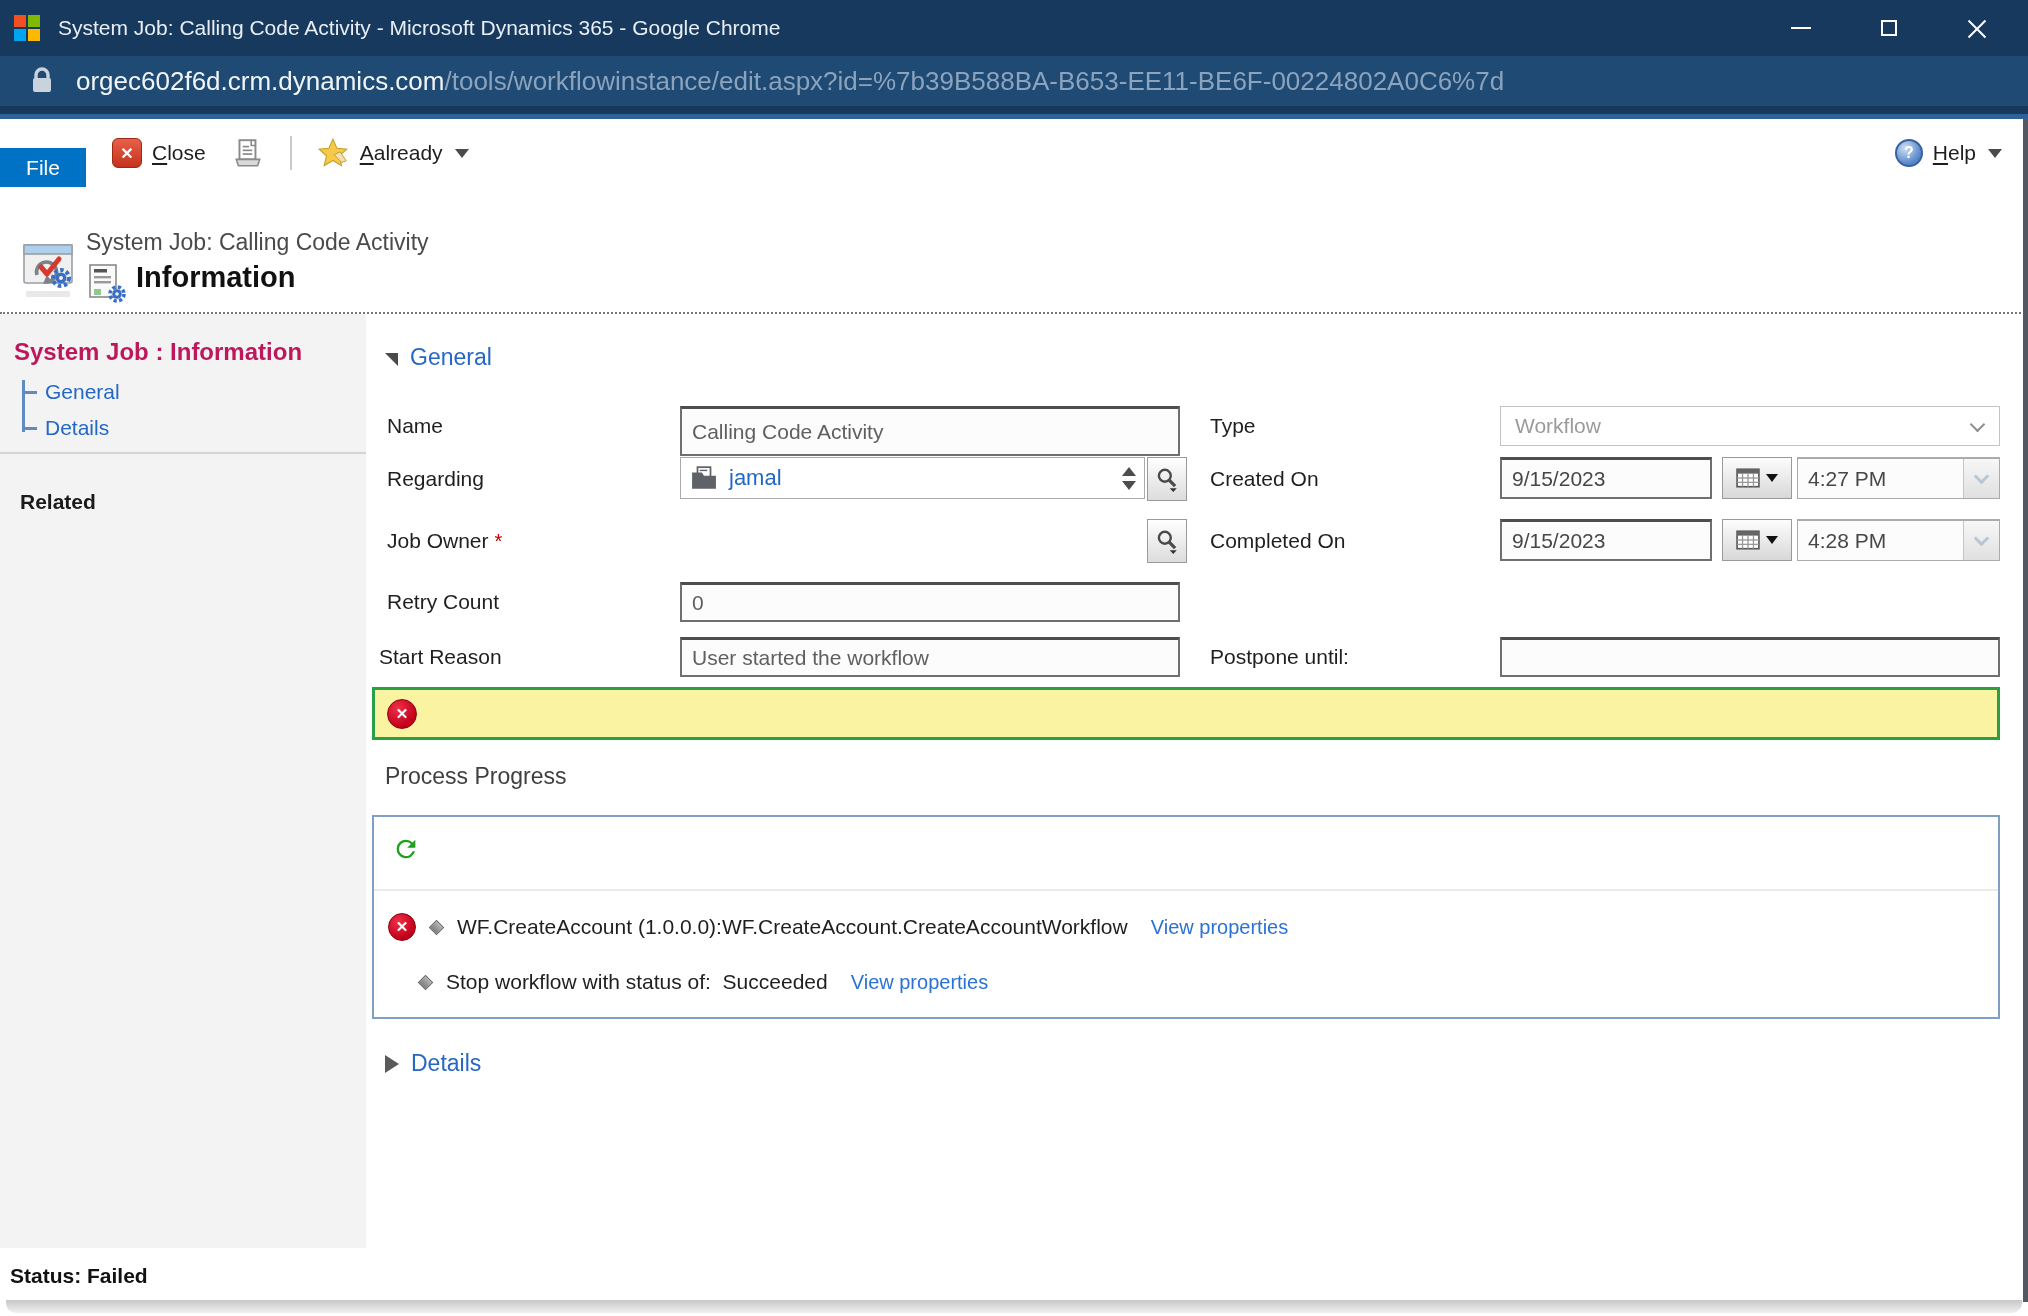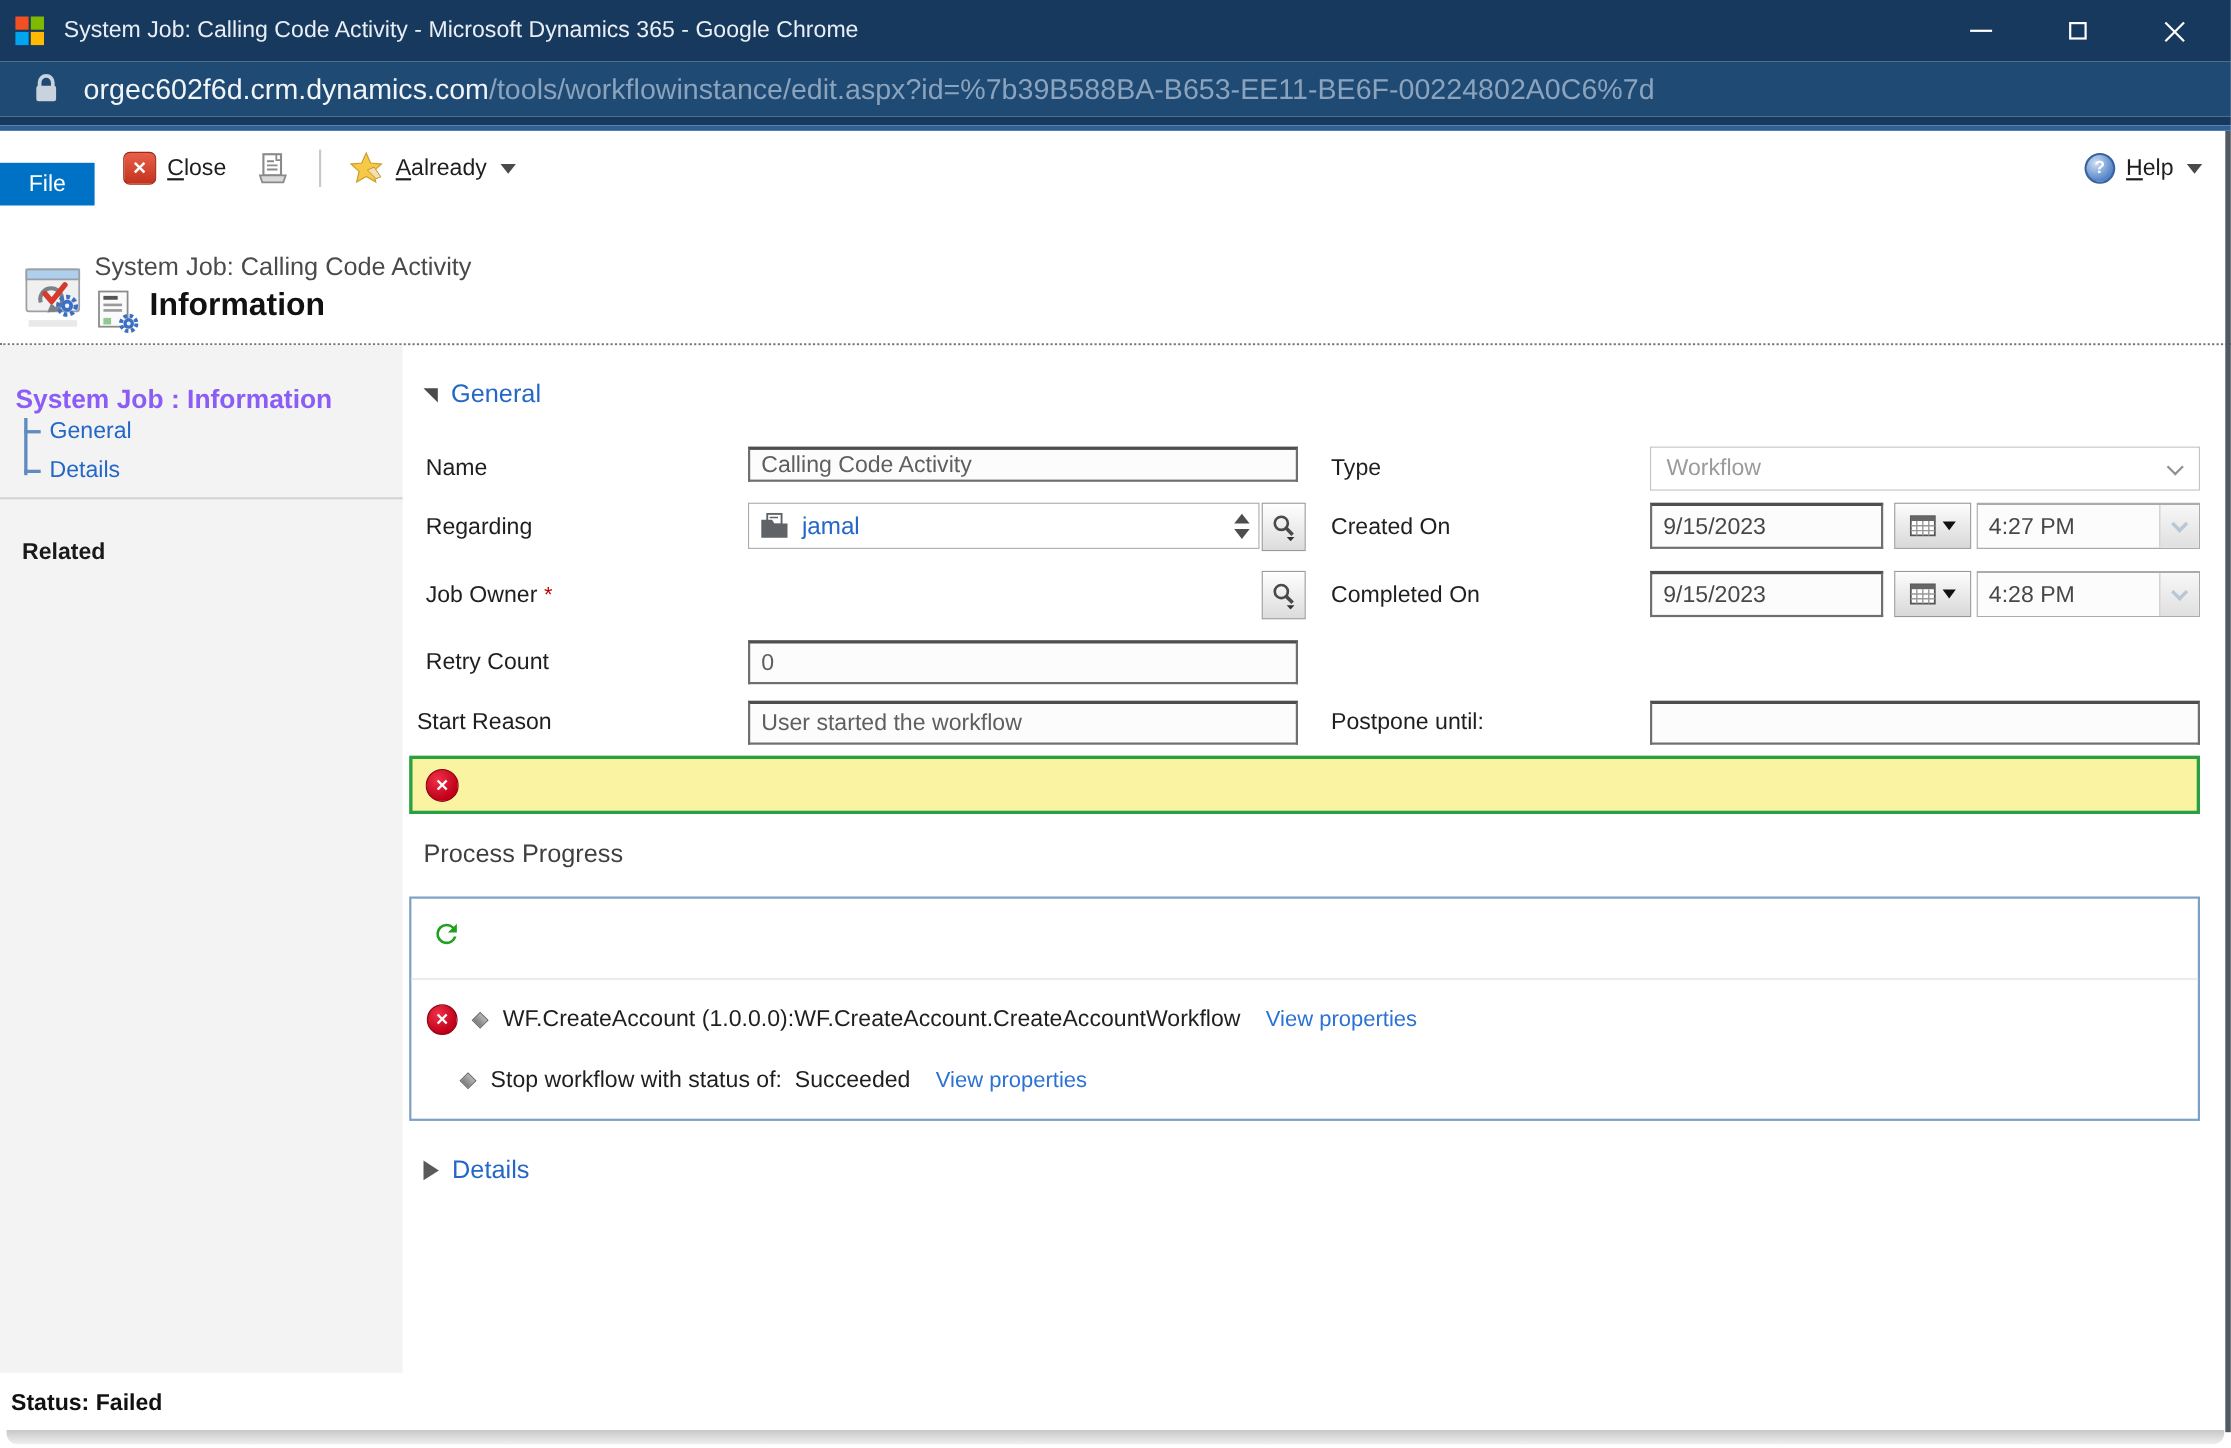--- a/index.html
+++ b/index.html
@@ -47,21 +47,21 @@
   
   .page-header{height:127px;position:relative;background:#fff;border-bottom:2px dotted #777}
   .big-icon{position:absolute;left:14px;top:54px}
   .record-title{position:absolute;left:86px;top:42px;font-size:23px;color:#4A4A4A}
   .form-icon{position:absolute;left:88px;top:76px}
   .form-name{position:absolute;left:136px;top:74px;font-size:29px;font-weight:bold;color:#111}
 
   
   .lower{position:relative;height:1002px;background:#fff}
   .sidebar{position:absolute;left:0;top:0;width:366px;height:934px;background:#F3F3F3}
-  .sb-title{position:absolute;left:14px;top:36px;font-size:24px;font-weight:600;color:#8b5cf6}
+  .sb-title{position:absolute;left:14px;top:24px;font-size:24px;font-weight:600;color:#be185d}
   .tree-vline{position:absolute;left:22px;top:66px;width:3px;height:52px;background:#5E8BC0}
   .tree-row{position:absolute;left:22px;display:flex;align-items:center;gap:8px}
   .tree-row .stub{width:15px;height:3px;background:#5E8BC0}
   .tree-row a{font-size:21px;color:var(--link-blue);text-decoration:none;cursor:pointer}
   .sb-divider{position:absolute;left:0;top:138px;width:366px;height:2px;background:#D4D4D4}
   .related{position:absolute;left:20px;top:176px;font-size:21px;font-weight:bold;color:#1a1a1a}
 
   .main{position:absolute;left:365px;top:0;width:1663px;height:1002px}
 
   
@@ -236,21 +236,21 @@
     </aside>
 
     <main class="main">
 
       <div class="sec-head" style="left:20px;top:30px">
         <span class="tri-open"></span>
         <span class="sec-label">General</span>
       </div>
 
       <div class="flabel" style="left:22px;top:100px">Name</div>
-      <div class="tinput" style="left:315px;top:92px;width:500px;height:32px">
+      <div class="tinput" style="left:315px;top:92px;width:500px;height:50px">
           <span>Calling Code Activity</span>
         </div>
       <div class="flabel" style="left:845px;top:100px">Type</div>
       <div class="ddl" style="left:1135px;top:92px;width:500px;height:40px">
         <span>Workflow</span>
         <span class="chev"></span>
       </div>
 
       <div class="flabel" style="left:22px;top:153px">Regarding</div>
       <div class="lookup" style="left:315px;top:143px;width:465px;height:42px">

